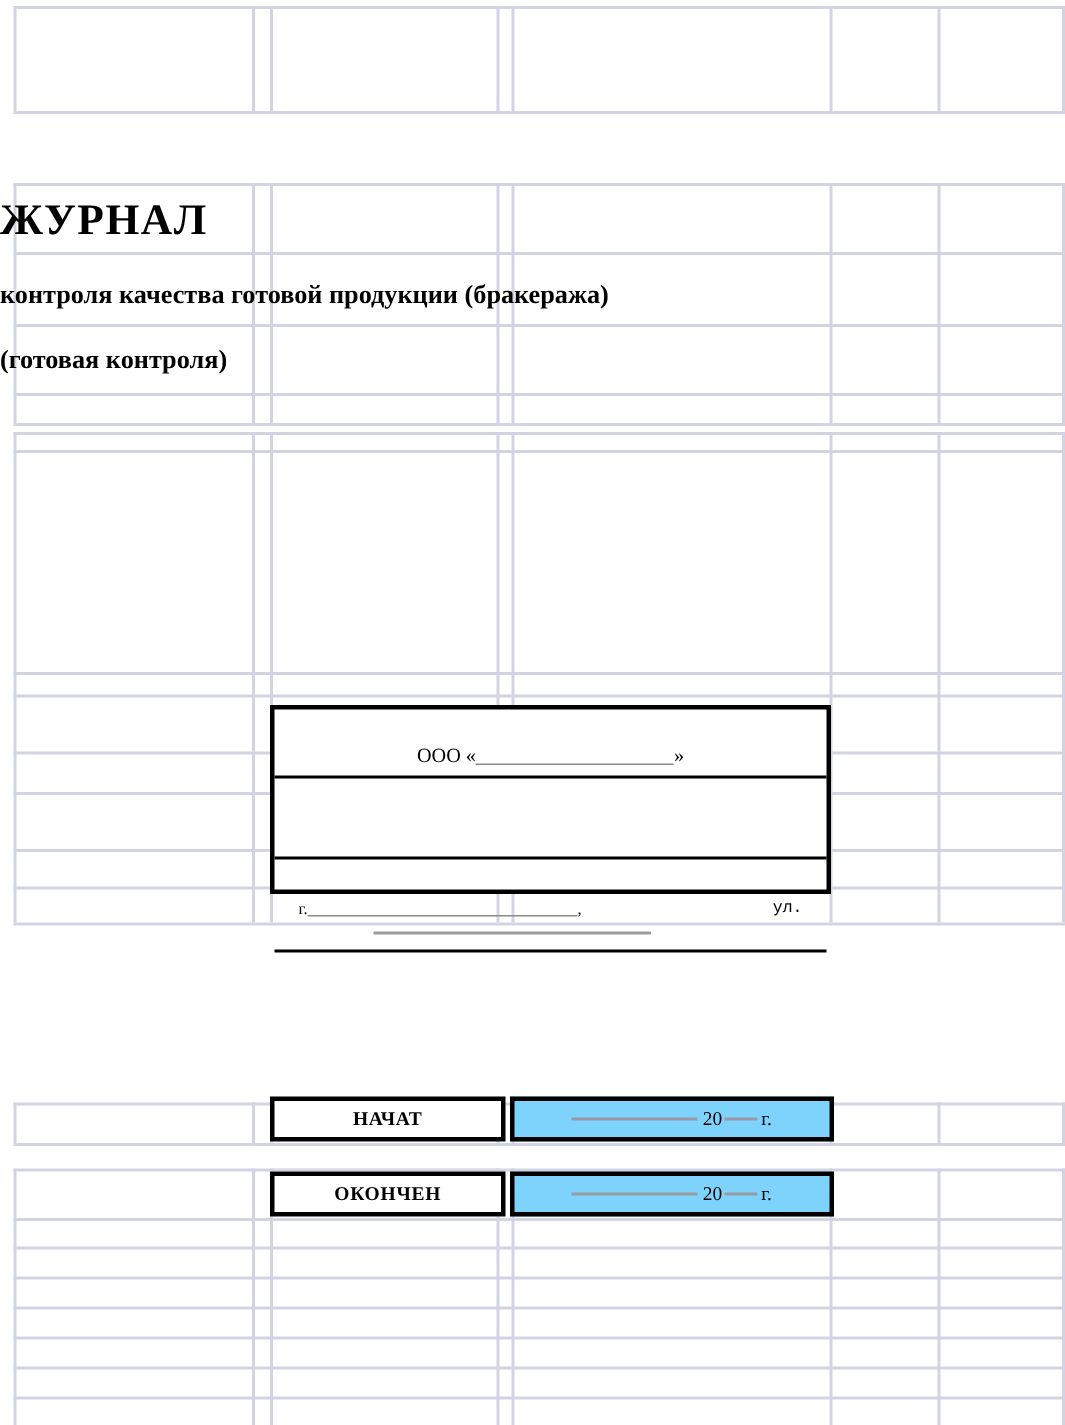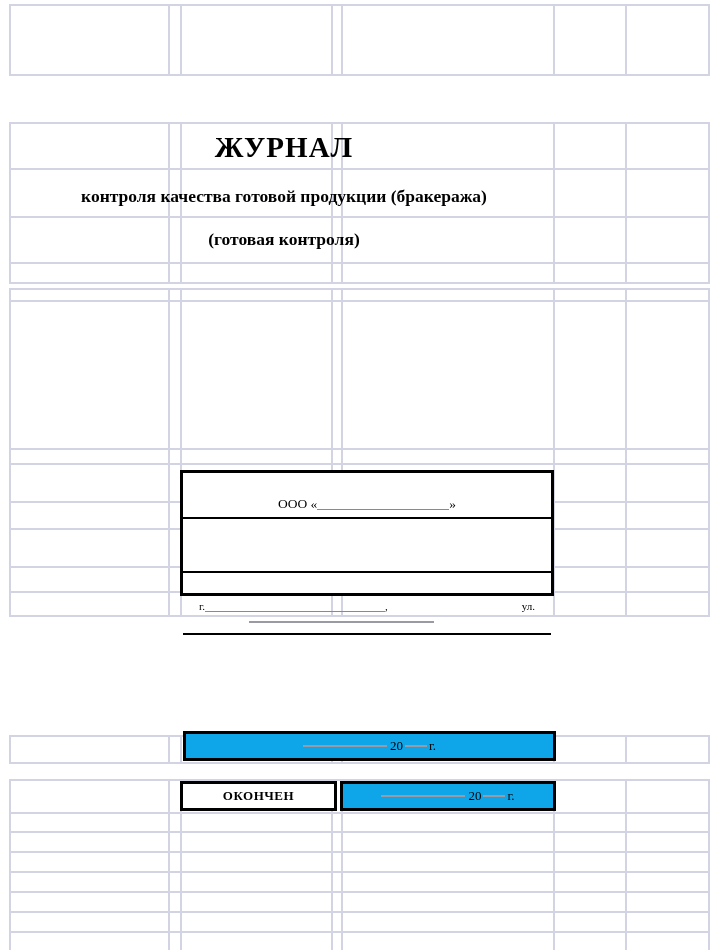--- a/index.html
+++ b/index.html
@@ -7,21 +7,21 @@
     width:710px;height:950px;position:relative;overflow:hidden;
     font-family:"Liberation Serif","DejaVu Serif",serif;
     color:#000;
   }
   
   #grid{position:absolute;left:0;top:0;width:710px;height:950px;}
   .hline{position:absolute;height:2px;background:#d2d4e4;}
   .vline{position:absolute;width:2px;background:#d2d4e4;}
 
   
-  .title-zone{position:absolute;left:0;width:568px;text-align:center;font-family:Liberation Serif, serif;}
+  .title-zone{position:absolute;left:0;width:568px;text-align:left;font-family:Liberation Serif, serif;}
   .t-main{
     font-weight:bold;font-size:29px;letter-spacing:1px;
     line-height:1;
   }
   .t-sub{
     font-weight:bold;font-size:17.5px;line-height:1;
   }
   .t-sub2{
     font-weight:bold;font-size:17.5px;line-height:1;
   }
@@ -39,35 +39,35 @@
   .org-line1{
     position:absolute;left:0;right:0;top:3px;text-align:center;
     font-size:13.5px;white-space:nowrap;
   }
   .ul-fill{
     display:inline-block;border-bottom:1px solid #8a8a8a;
     vertical-align:-2px;
   }
   .addr-row{position:absolute;left:0;right:0;top:7px;font-size:11px;}
   .addr-g{position:absolute;left:16px;top:0;white-space:nowrap;}
-  .addr-ul{position:absolute;right:16px;top:0;}
+  .addr-ul{position:absolute;right:16px;top:0;font-family:Liberation Mono, monospace;}
   .addr-under2{
     position:absolute;left:66px;top:28px;width:185px;height:0;
     border-bottom:2px solid #9a9aa5;
   }
 
   
   .stamp{position:absolute;display:flex;align-items:stretch;}
   .stamp .lbl{
     border:3px solid #000;box-sizing:border-box;background:#fff;
     display:flex;align-items:center;justify-content:center;
     font-weight:bold;font-size:13px;letter-spacing:.5px;
   }
   .stamp .val{
-    border:3px solid #000;box-sizing:border-box;background:#0ea5e9;
+    border:3px solid #000;box-sizing:border-box;background:#7dd3fc;
     display:flex;align-items:center;justify-content:center;
     font-size:13px;white-space:nowrap;
   }
   .stamp .gap{width:3px;}
   .blank-long{
     display:inline-block;width:84px;border-bottom:2px solid #9a9aa5;
     vertical-align:-2px;margin-right:3px;
   }
   .blank-short{
     display:inline-block;width:22px;border-bottom:2px solid #9a9aa5;
@@ -163,20 +163,21 @@
     <div class="addr-row">
       <span class="addr-g"><span>г.</span><span class="ul-fill" style="width:180px;"></span><span>,</span></span>
       <span class="addr-ul">ул.</span>
     </div>
     <div class="addr-under2"></div>
   </div>
   <div class="seg seg-4"></div>
 </div>
 
 <div class="stamp" style="left:180px;top:731px;width:376px;height:30px;">
+  <div class="lbl" style="width:157px;">НАЧАТ</div>
   <div class="gap"></div>
   <div class="val" style="flex:1;">
     <span class="blank-long"></span>
       <span>20</span>
       <span class="blank-short"></span>
       <span>г.</span>
   </div>
 </div>
 
 <div class="stamp" style="left:180px;top:781px;width:376px;height:30px;text-align:right;">

